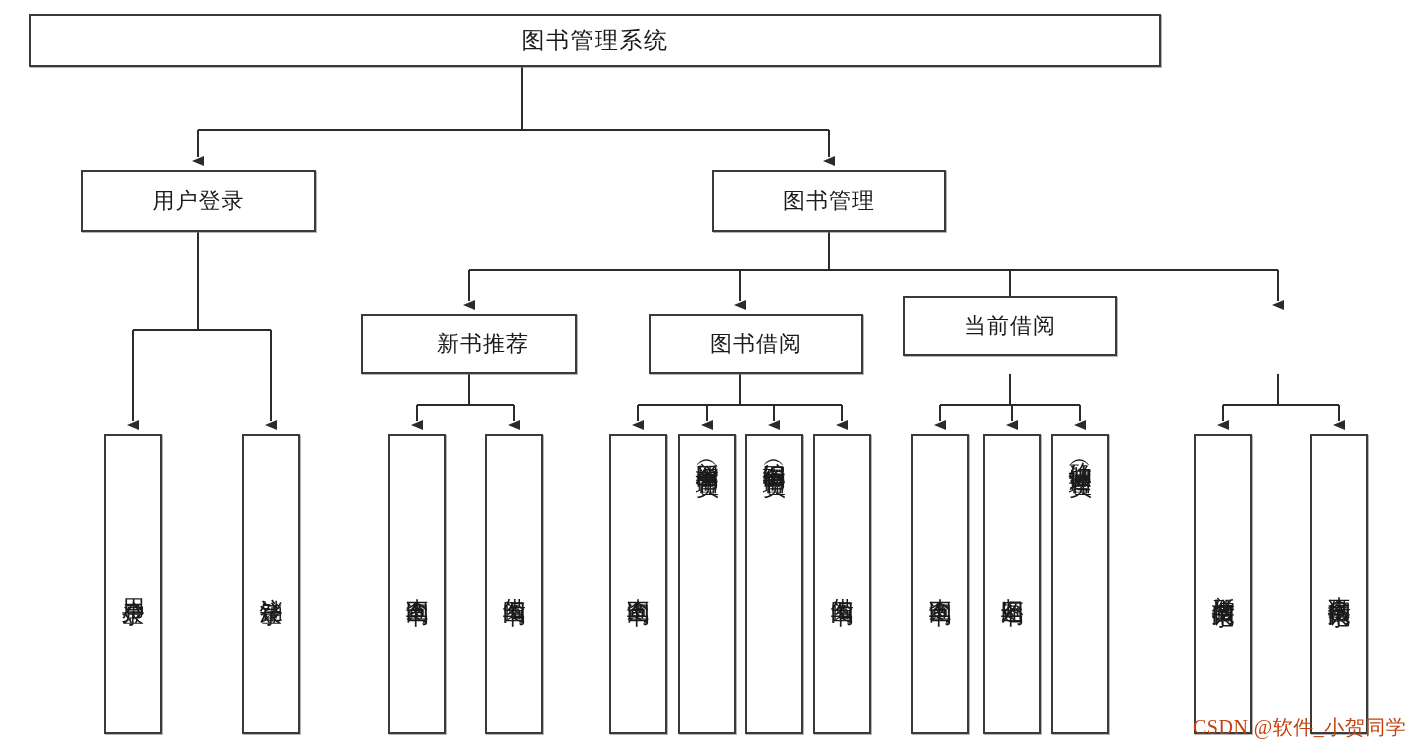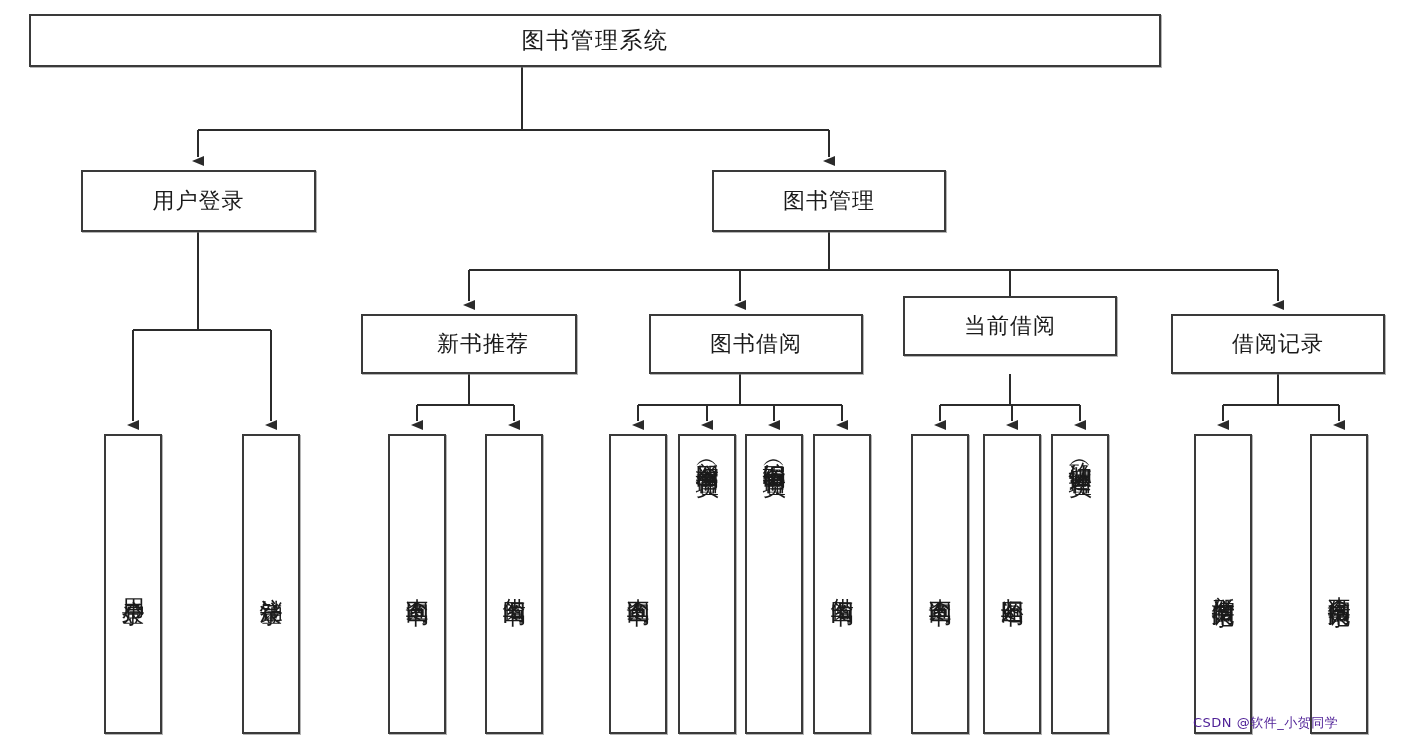--- a/index.html
+++ b/index.html
@@ -61,25 +61,26 @@
     white-space: nowrap;
     display: block;
     margin: 0 auto;
   }
   .node-v.vcenter {
     align-items: center;
     padding-top: 0;
   }
   .watermark {
     position: absolute;
-    font-size: 13px;
-    color: #4c1d95;
+    font-size: 20px;
+    color: #c2410c;
     letter-spacing: 0.5px;
     white-space: nowrap;
     user-select: none;
+    font-family: Liberation Serif, serif;
   }
 </style>
 </head>
 <body>
 
 <div id="diagram-canvas">
 
   <svg id="edge-layer" viewBox="0 0 1405 747" width="1405" height="747" xmlns="http://www.w3.org/2000/svg">
     <defs>
       <marker id="arrow" markerWidth="10" markerHeight="12" refX="1" refY="6" orient="auto" markerUnits="userSpaceOnUse">
@@ -145,23 +146,20 @@
 
   <div class="node node-h" style="left:361px; top:314px; width:216px; height:60px;padding-left:28px;">
     <span class="label">新书推荐</span>
   </div>
   <div class="node node-h" style="left:633px; top:314px; width:214px; height:60px;margin-left:16px;">
     <span class="label">图书借阅</span>
   </div>
   <div class="node node-h" style="left:903px; top:296px; width:214px; height:60px;">
     <span class="label">当前借阅</span>
   </div>
-  <div class="node node-h" style="left:1171px; top:314px; width:214px; height:60px;">
-    <span class="label">借阅记录</span>
-  </div>
 
   <div class="node node-v vcenter" style="left:104px; top:434px; width:58px; height:300px;">
     <span class="label">用户登录</span>
   </div>
   <div class="node node-v vcenter" style="left:242px; top:434px; width:58px; height:300px;">
     <span class="label">注销登录</span>
   </div>
 
   <div class="node node-v vcenter" style="left:388px; top:434px; width:58px; height:300px;">
     <span class="label">查询图书</span>

